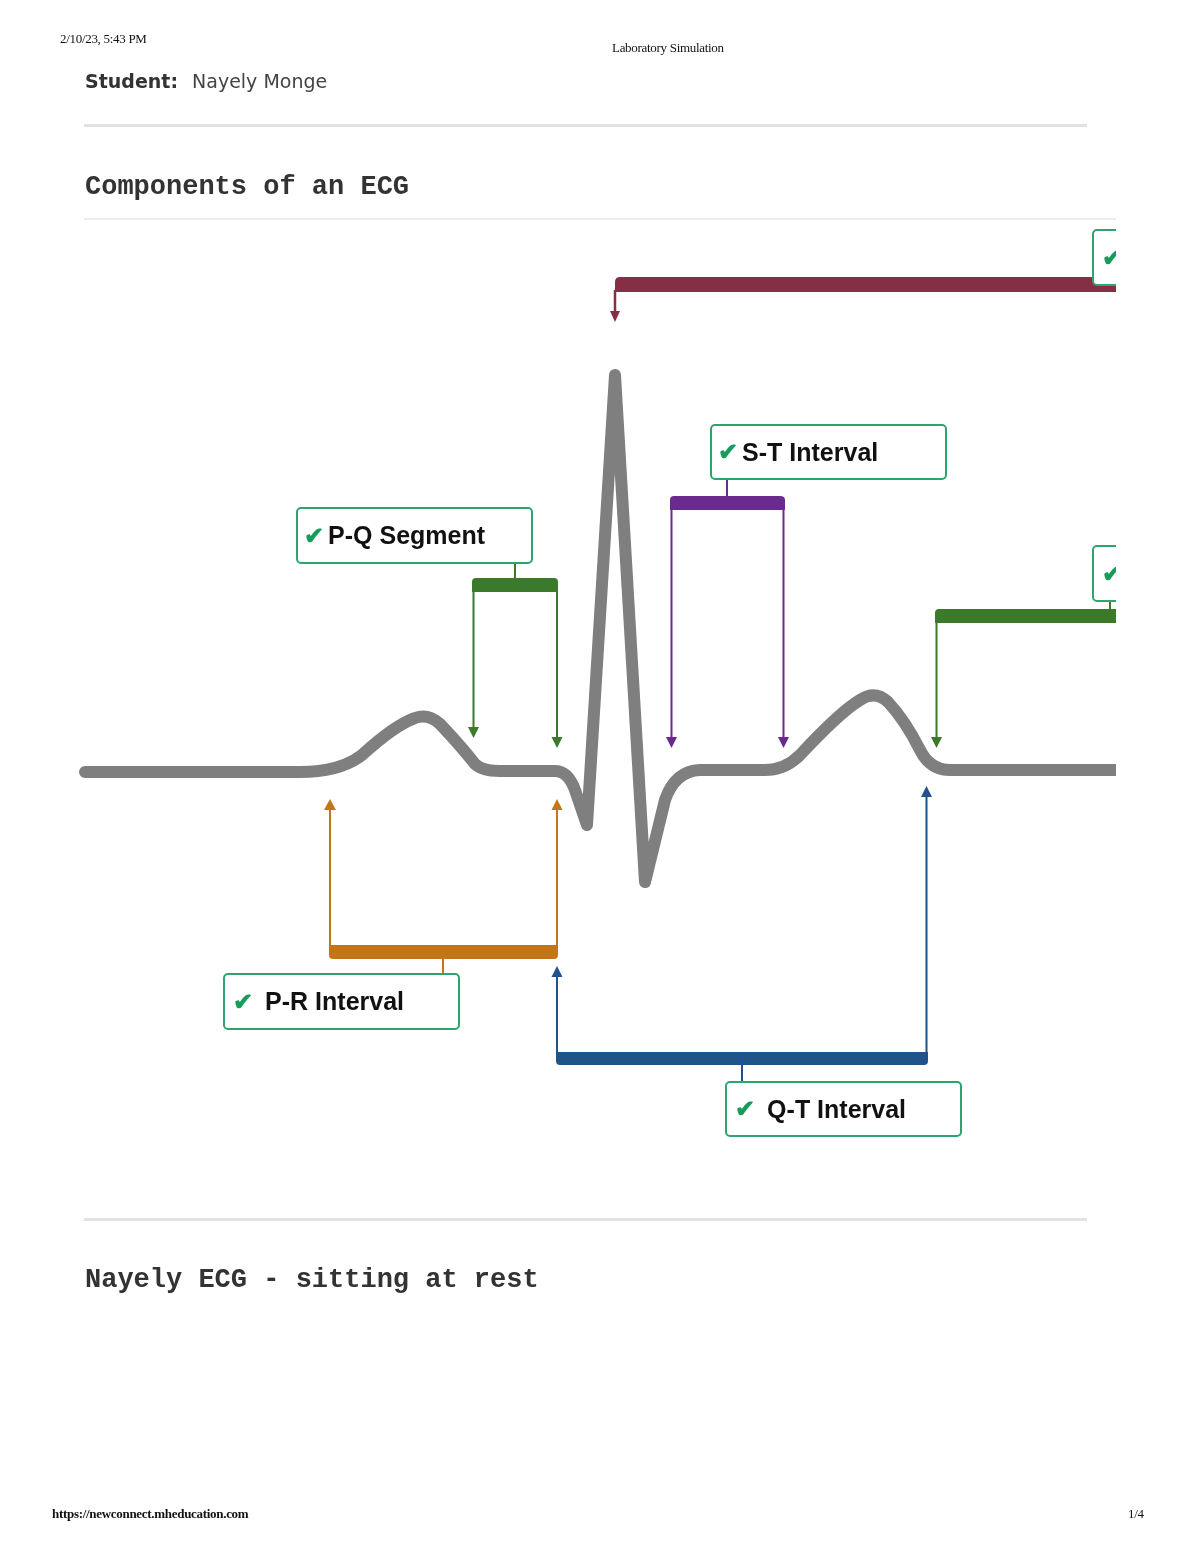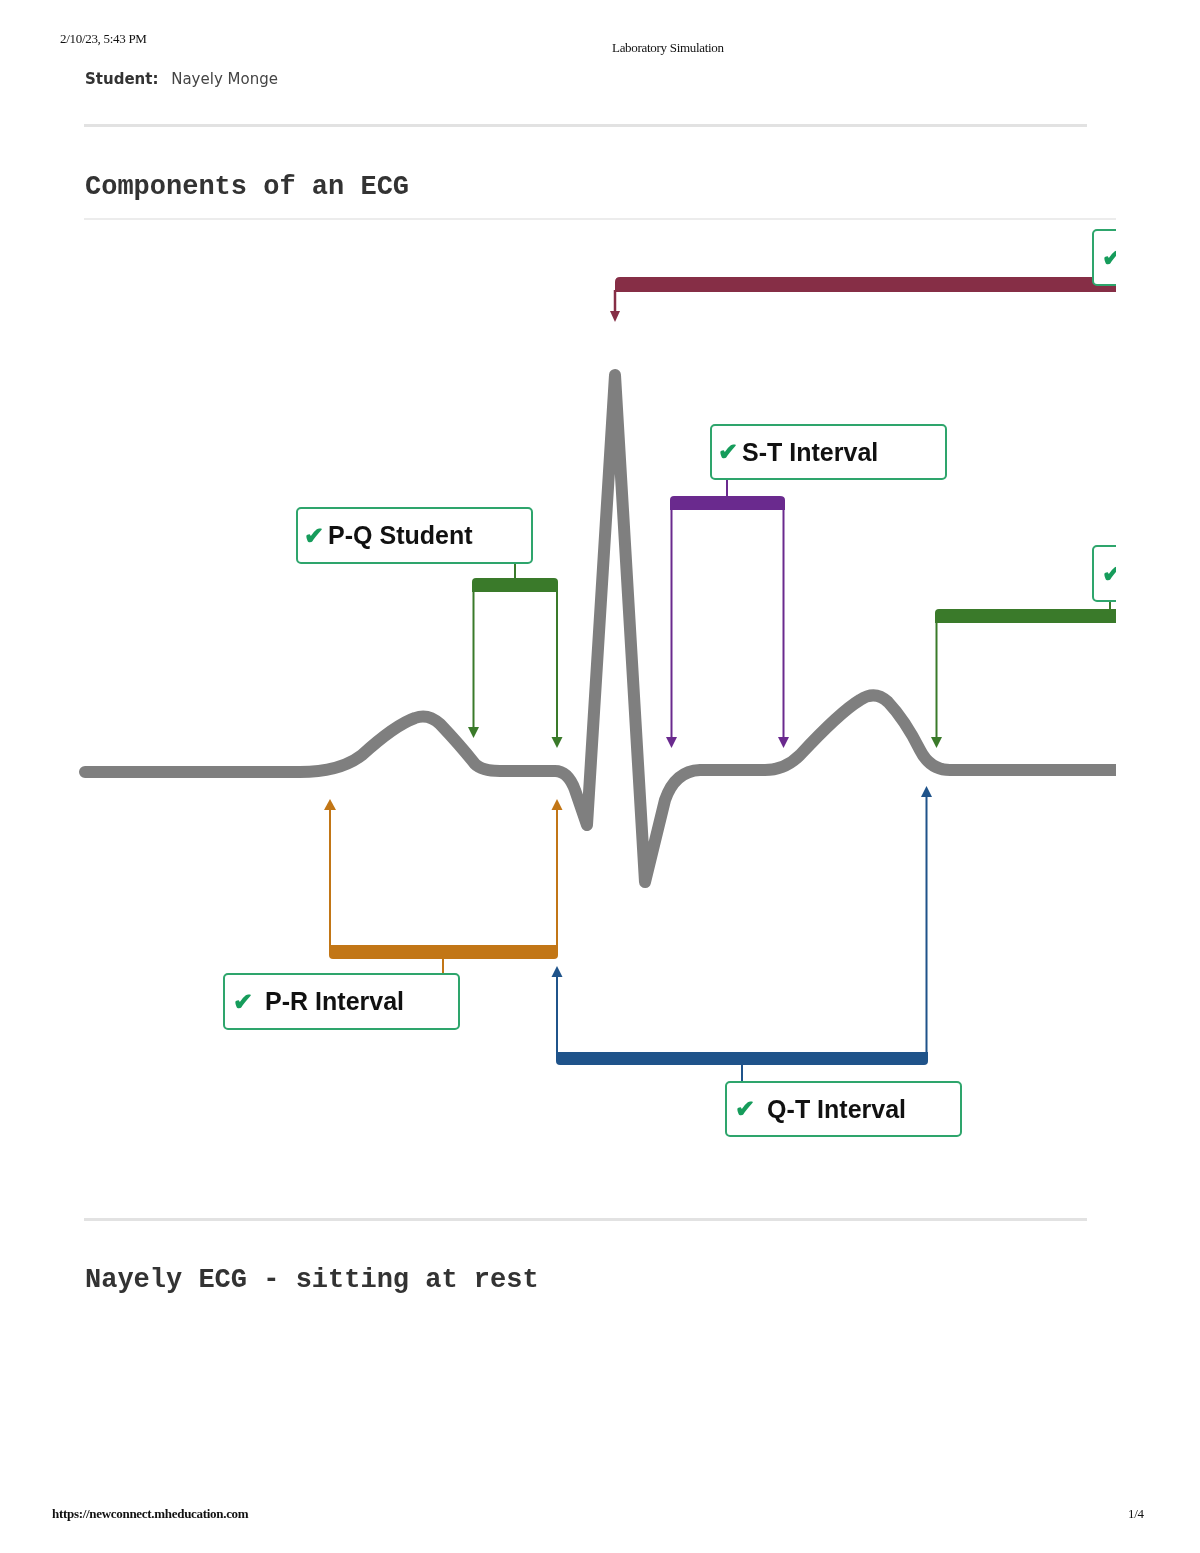--- a/index.html
+++ b/index.html
@@ -2,21 +2,21 @@
 <html><head>
   <meta charset="utf-8">
   <style>
     html, body { margin: 0; padding: 0; background: #ffffff; }
     body { width: 1200px; height: 1553px; position: relative; overflow: hidden; font-family: "Liberation Sans", sans-serif; }
     .print-header, .print-footer { position: absolute; font-family: "Liberation Serif", serif; font-size: 13px; color: #111; letter-spacing: -0.3px; }
     .ph-date { left: 52px; top: 31px; margin-left: 8px; }
     .ph-title { left: 612px; top: 40px; }
     .pf-url { left: 52px; top: 1506px; font-weight: bold; }
     .pf-page { left: 1128px; top: 1506px; }
-    .student { position: absolute; left: 85px; top: 70px; font-family: "DejaVu Sans", sans-serif; font-size: 15px; color: #333; }
+    .student { position: absolute; left: 85px; top: 70px; font-family: "DejaVu Sans", sans-serif; font-size: 19px; color: #333; }
     .student .lbl { font-weight: bold; margin-right: 8px; }
     .student .val { color: #444; }
     .hr { position: absolute; left: 84px; width: 1003px; height: 3px; background: #e2e2e2; }
     .hr-thin { position: absolute; left: 84px; width: 1032px; height: 2px; background: #ececec; }
     .section-title { position: absolute; left: 85px; font-family: Liberation Mono, monospace; font-weight: bold; font-size: 27px; color: #333; }
     .diagram { position: absolute; left: 0; top: 0; width: 1200px; height: 1553px; pointer-events: none; }
     .label-box { position: absolute; border: 2px solid #2ea56c; border-radius: 5px; background: #fff; box-sizing: border-box; display: flex; align-items: center; font-family: "Liberation Sans", sans-serif; font-weight: bold; font-size: 25px; color: #111; white-space: nowrap; overflow: hidden; }
     .label-box .check { color: #169c5b; font-size: 24px; margin-right: 6px; margin-left: 8px; font-weight: bold; }
     .clip-right { position: absolute; left: 0; top: 0; width: 1116px; height: 1553px; overflow: hidden; }
   </style>
@@ -101,21 +101,21 @@
     <span></span>
   </div>
 
   <div class="label-box lbl-box" style="left:710px; top:424px; width:237px; height:56px;">
     <span class="check" style="margin-left:6px;margin-right:4px;">✔</span>
     <span>S-T Interval</span>
   </div>
 
   <div class="label-box lbl-box" style="left:296px; top:507px; width:237px; height:57px;">
     <span class="check" style="margin-left:6px;margin-right:4px;">✔</span>
-    <span>P-Q Student</span>
+    <span>P-Q Segment</span>
   </div>
 
   <div class="label-box lbl-box" style="left:1092px; top:545px; width:60px; height:57px;">
     <span class="check">✔</span>
     <span></span>
   </div>
 
   <div class="label-box lbl-box" style="left:223px; top:973px; width:237px; height:57px;">
     <span class="check" style="margin-right:12px;">✔</span>
     <span>P-R Interval</span>

